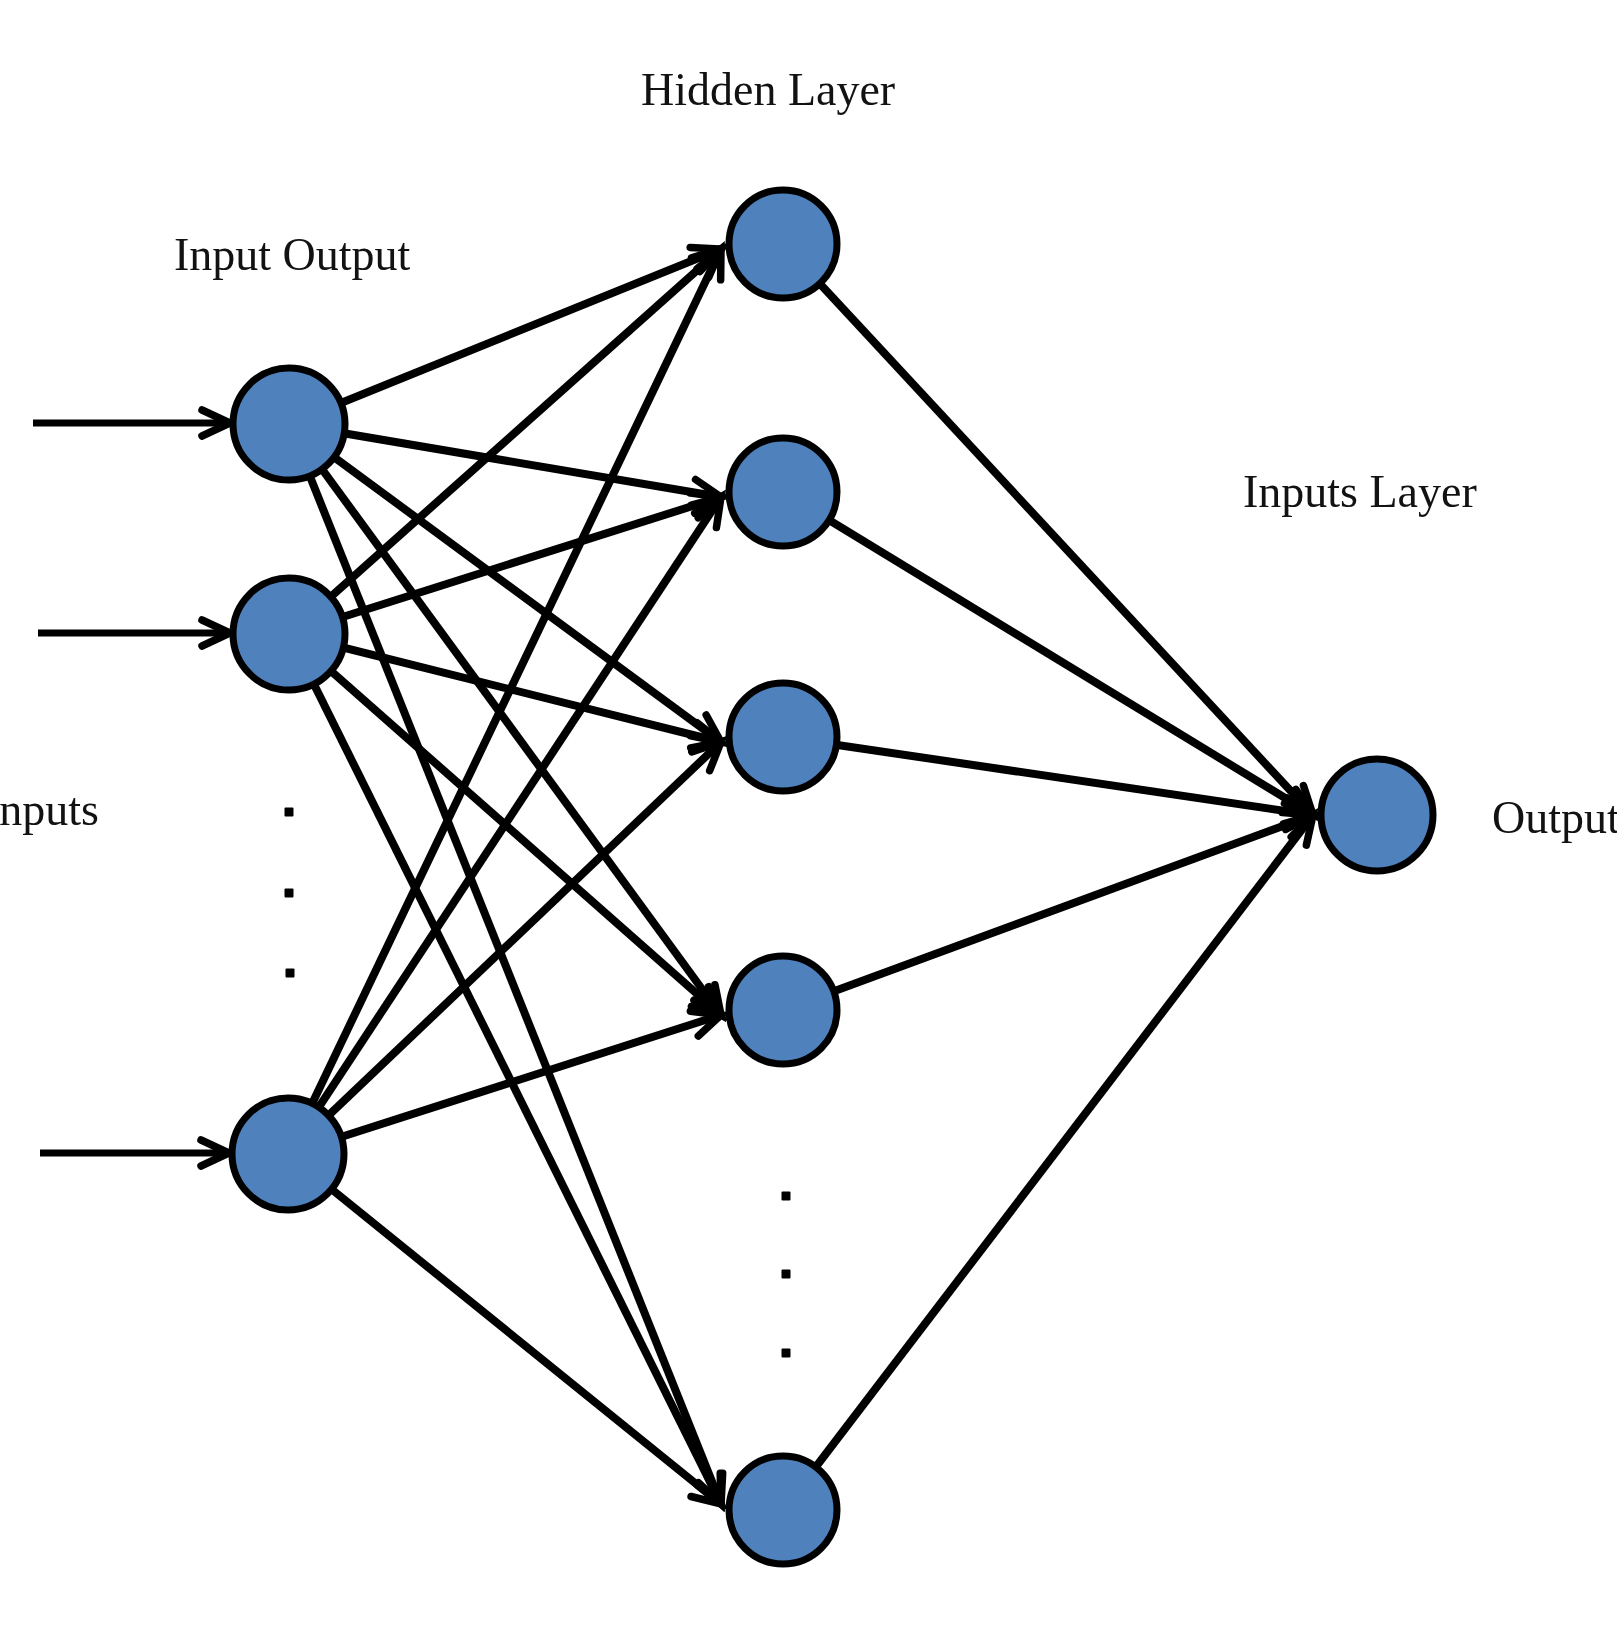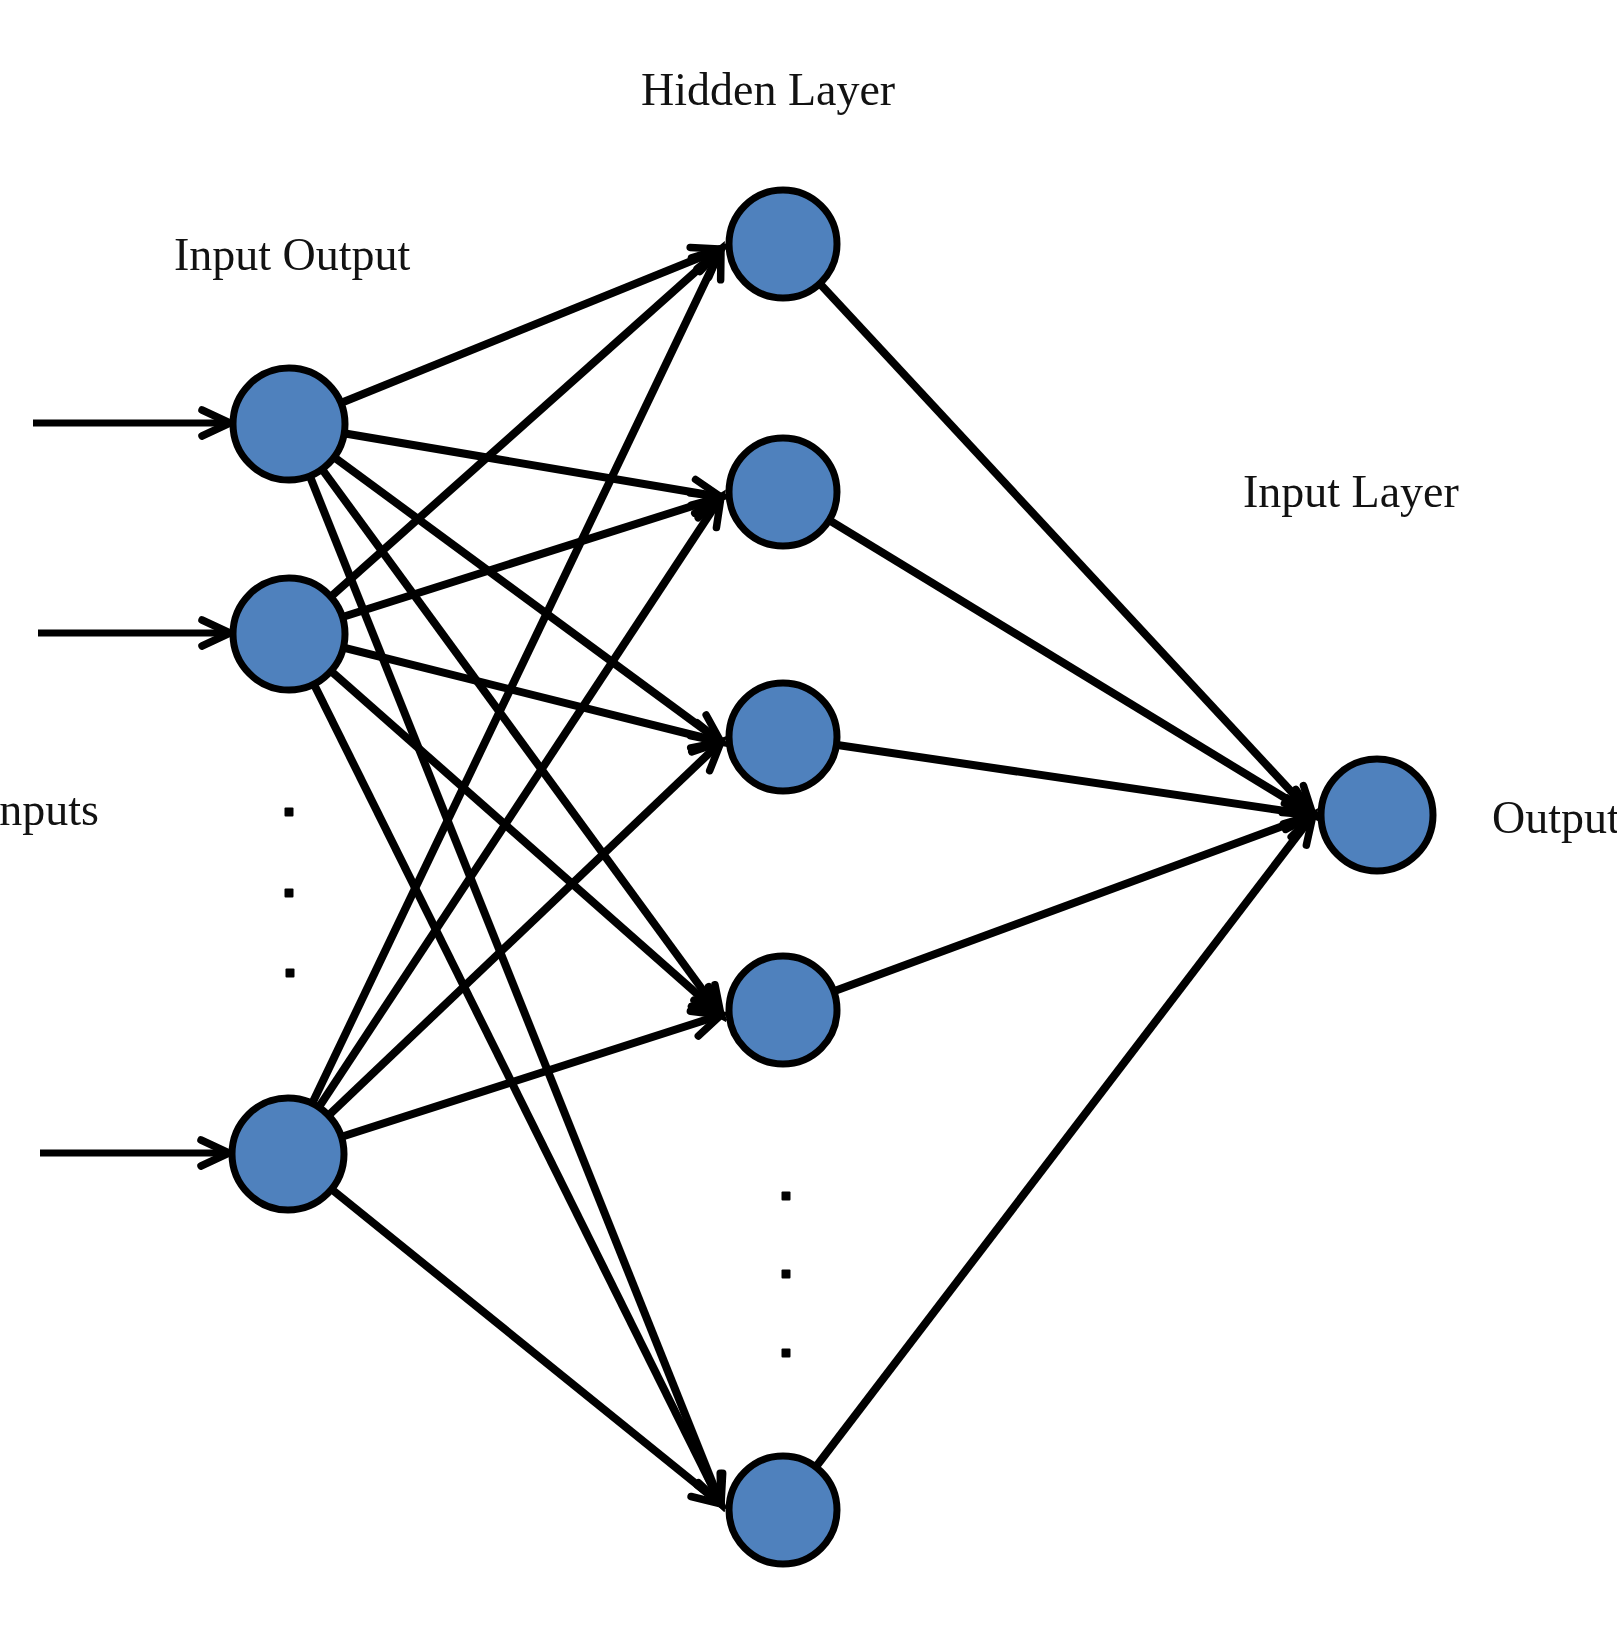--- a/index.html
+++ b/index.html
@@ -89,17 +89,17 @@
         <rect x="284.5" y="888.5" width="9" height="9" fill="#000000" rx="1"></rect>
         <rect x="285.5" y="968.5" width="9" height="9" fill="#000000" rx="1"></rect>
         <rect x="781.5" y="1191.5" width="9" height="9" fill="#000000" rx="1"></rect>
         <rect x="781.5" y="1269.5" width="9" height="9" fill="#000000" rx="1"></rect>
         <rect x="781.5" y="1348.5" width="9" height="9" fill="#000000" rx="1"></rect>
       </g>
   </svg>
 
   <div class="lbl" id="lbl-hidden-layer">Hidden Layer</div>
   <div class="lbl" id="lbl-input-layer">Input Output</div>
-  <div class="lbl" id="lbl-output-layer">Input Layer</div>
+  <div class="lbl" id="lbl-output-layer">Inputs Layer</div>
   <div class="lbl" id="lbl-inputs">Inputs</div>
   <div class="lbl" id="lbl-output">Output</div>
 
 </div>
 
 </body></html>

